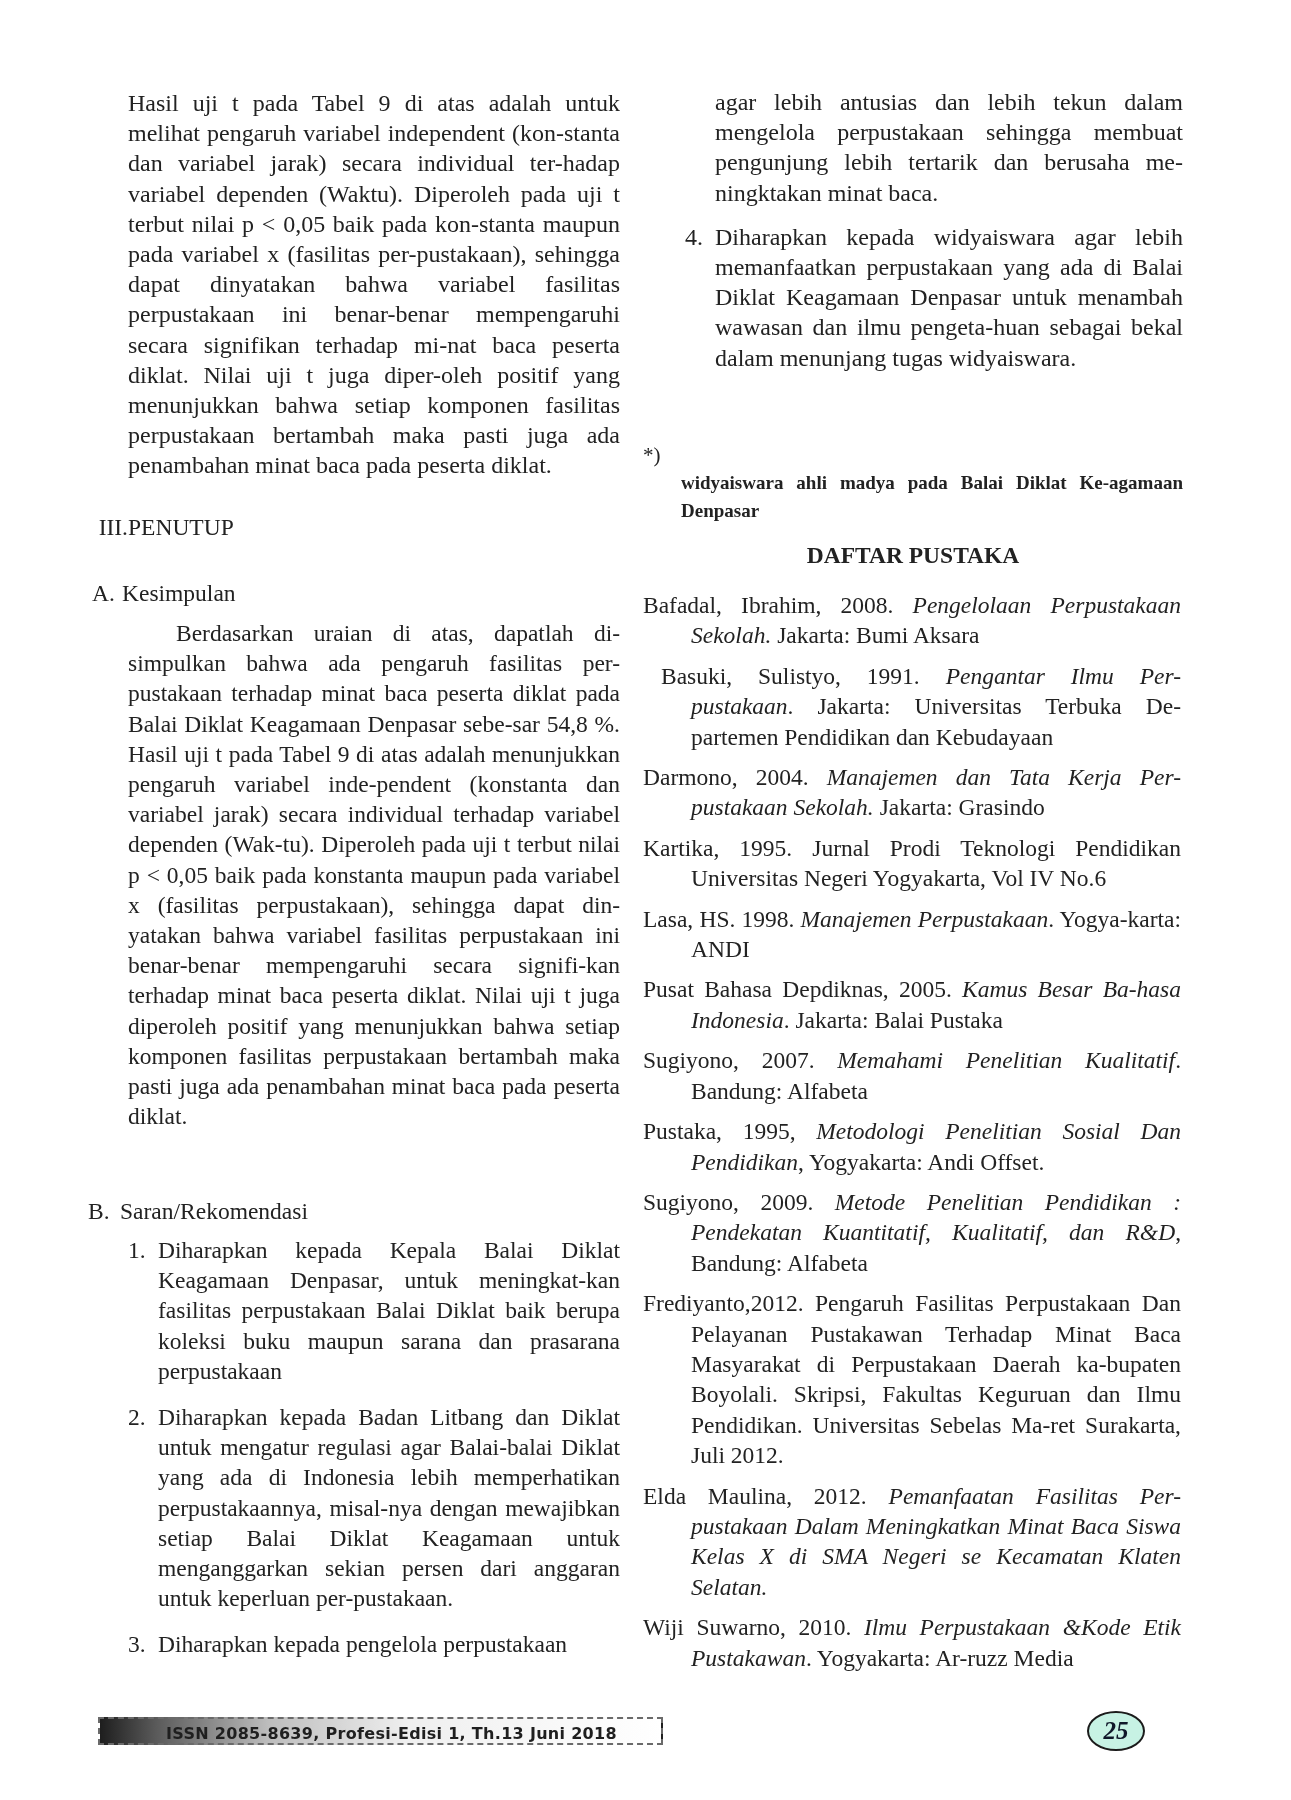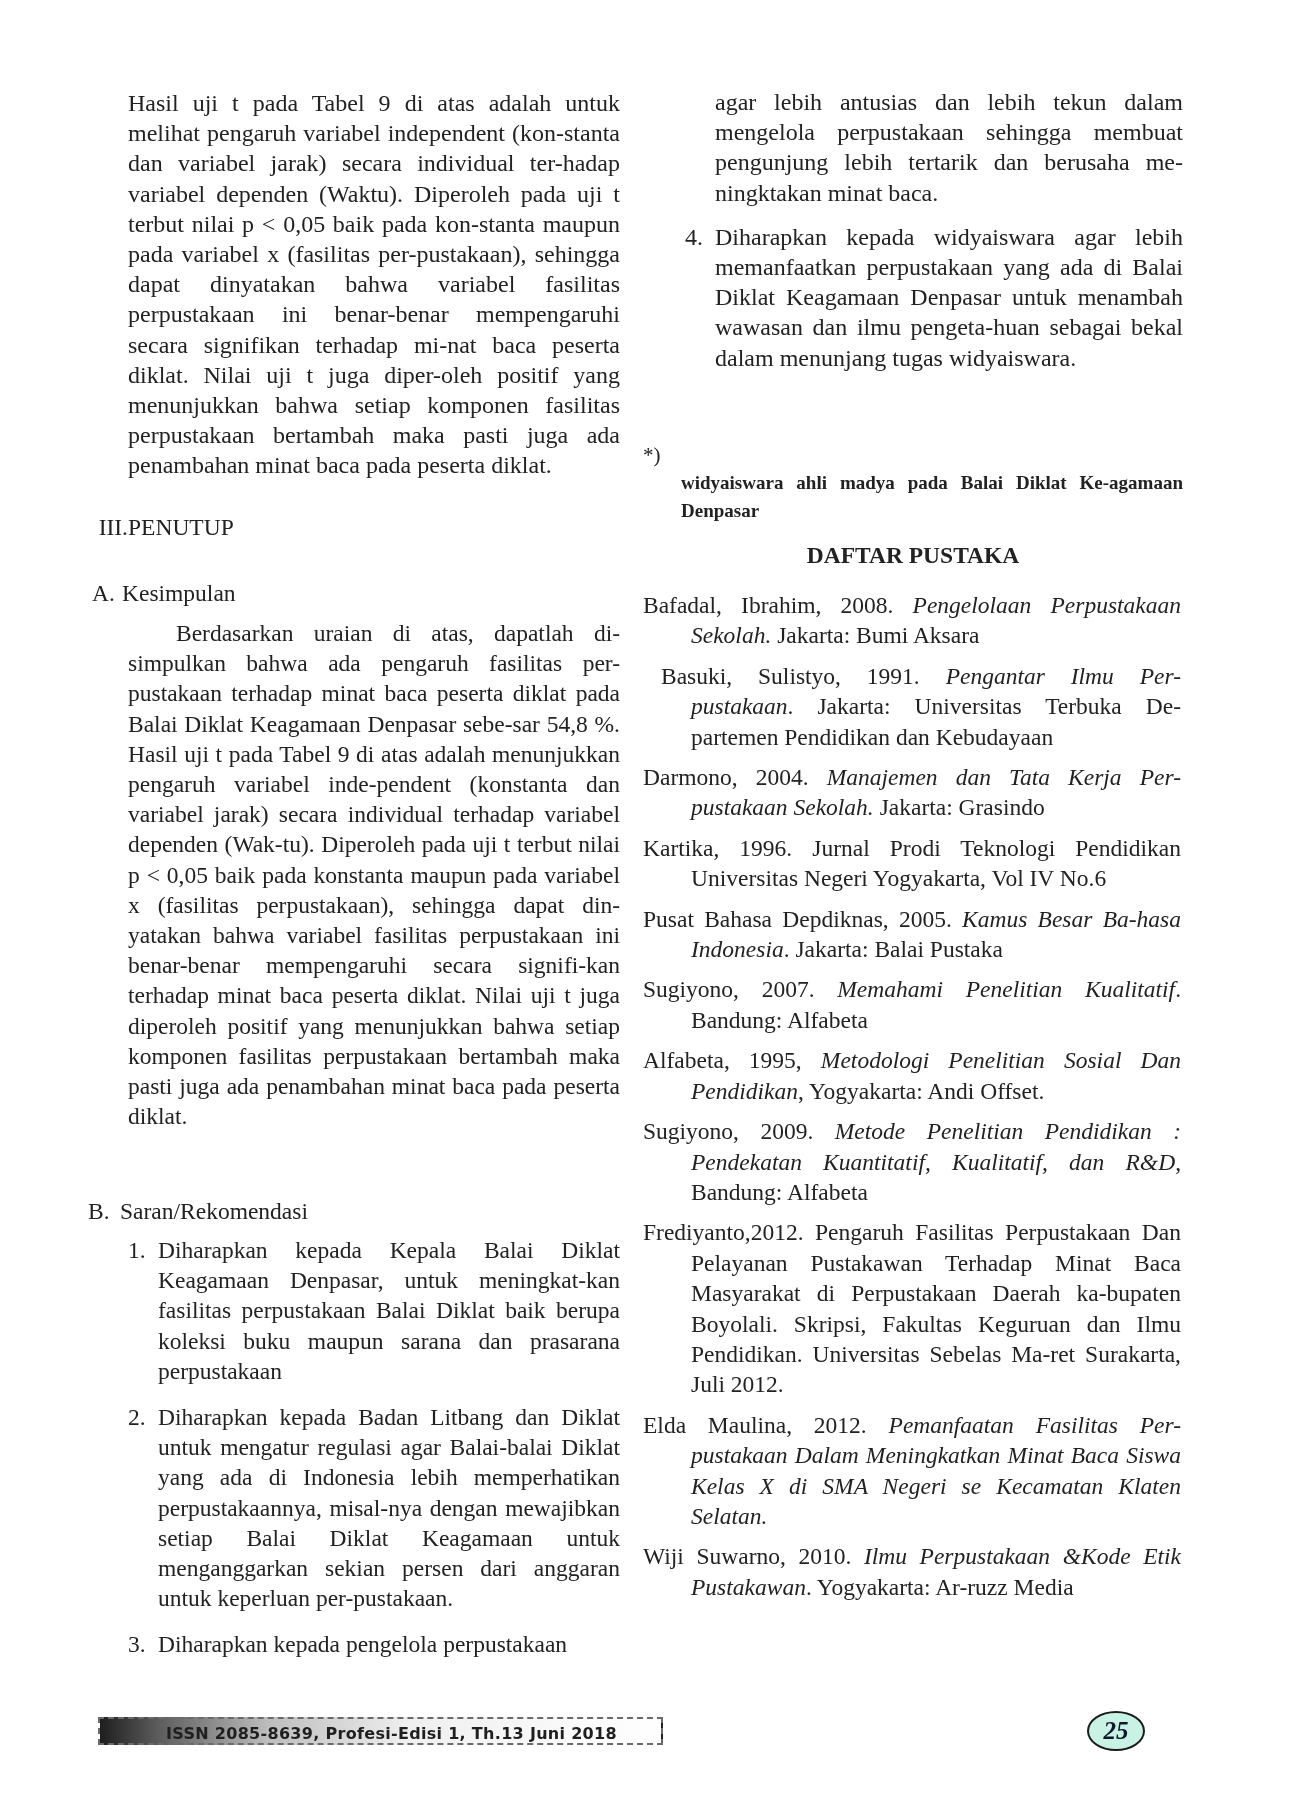--- a/index.html
+++ b/index.html
@@ -122,24 +122,25 @@
   <span class="mark">*)</span>
   <span class="txt">widyaiswara ahli madya pada Balai Diklat Ke-agamaan Denpasar</span>
 </div>
 
 <div class="dp-heading">DAFTAR PUSTAKA</div>
 
 <div class="refs">
   <p class="ref"><span>Bafadal, Ibrahim, 2008. </span><i>Pengelolaan Perpustakaan Sekolah.</i><span> Jakarta: Bumi Aksara</span></p>
   <p class="ref shifted"><span>Basuki, Sulistyo, 1991. </span><i>Pengantar Ilmu Per-pustakaan</i><span>. Jakarta: Universitas Terbuka   De-partemen Pendidikan dan Kebudayaan</span></p>
   <p class="ref"><span>Darmono, 2004. </span><i>Manajemen dan Tata  Kerja Per-pustakaan Sekolah.</i><span> Jakarta: Grasindo</span></p>
-  <p class="ref"><span>Kartika, 1996. Jurnal Prodi Teknologi Pendidikan Universitas Negeri Yogyakarta, Vol IV No.6</span><i></i><span></span></p>
+  <p class="ref"><span>Kartika, 1995. Jurnal Prodi Teknologi Pendidikan Universitas Negeri Yogyakarta, Vol IV No.6</span><i></i><span></span></p>
+  <p class="ref"><span>Lasa, HS. 1998. </span><i>Manajemen Perpustakaan</i><span>. Yogya-karta: ANDI</span></p>
   <p class="ref"><span>Pusat Bahasa Depdiknas, 2005. </span><i>Kamus Besar Ba-hasa Indonesia</i><span>. Jakarta: Balai Pustaka</span></p>
   <p class="ref"><span>Sugiyono, 2007. </span><i>Memahami Penelitian Kualitatif</i><span>. Bandung: Alfabeta</span></p>
-  <p class="ref"><span>Alfabeta, 1995, </span><i>Metodologi Penelitian Sosial Dan  Pendidikan</i><span>, Yogyakarta: Andi Offset.</span></p>
+  <p class="ref"><span>Pustaka, 1995, </span><i>Metodologi Penelitian Sosial Dan  Pendidikan</i><span>, Yogyakarta: Andi Offset.</span></p>
   <p class="ref"><span>Sugiyono, 2009. </span><i>Metode Penelitian Pendidikan : Pendekatan Kuantitatif, Kualitatif, dan R&amp;D</i><span>, Bandung: Alfabeta</span></p>
   <p class="ref"><span>Frediyanto,2012. Pengaruh Fasilitas Perpustakaan Dan Pelayanan Pustakawan Terhadap Minat Baca Masyarakat di Perpustakaan Daerah ka-bupaten Boyolali. Skripsi, Fakultas Keguruan dan Ilmu Pendidikan. Universitas Sebelas Ma-ret Surakarta, Juli 2012.</span><i></i><span></span></p>
   <p class="ref"><span>Elda Maulina, 2012. </span><i>Pemanfaatan Fasilitas Per-pustakaan Dalam Meningkatkan Minat Baca Siswa Kelas X di SMA Negeri se Kecamatan Klaten Selatan.</i><span></span></p>
   <p class="ref"><span>Wiji Suwarno, 2010. </span><i>Ilmu Perpustakaan &amp;Kode Etik Pustakawan</i><span>. Yogyakarta: Ar-ruzz Media</span></p>
 </div>
 
 <div class="footer-banner">
   <span>ISSN 2085-8639, Profesi-Edisi 1, Th.13 Juni 2018</span>
 </div>
 <div class="page-badge">

